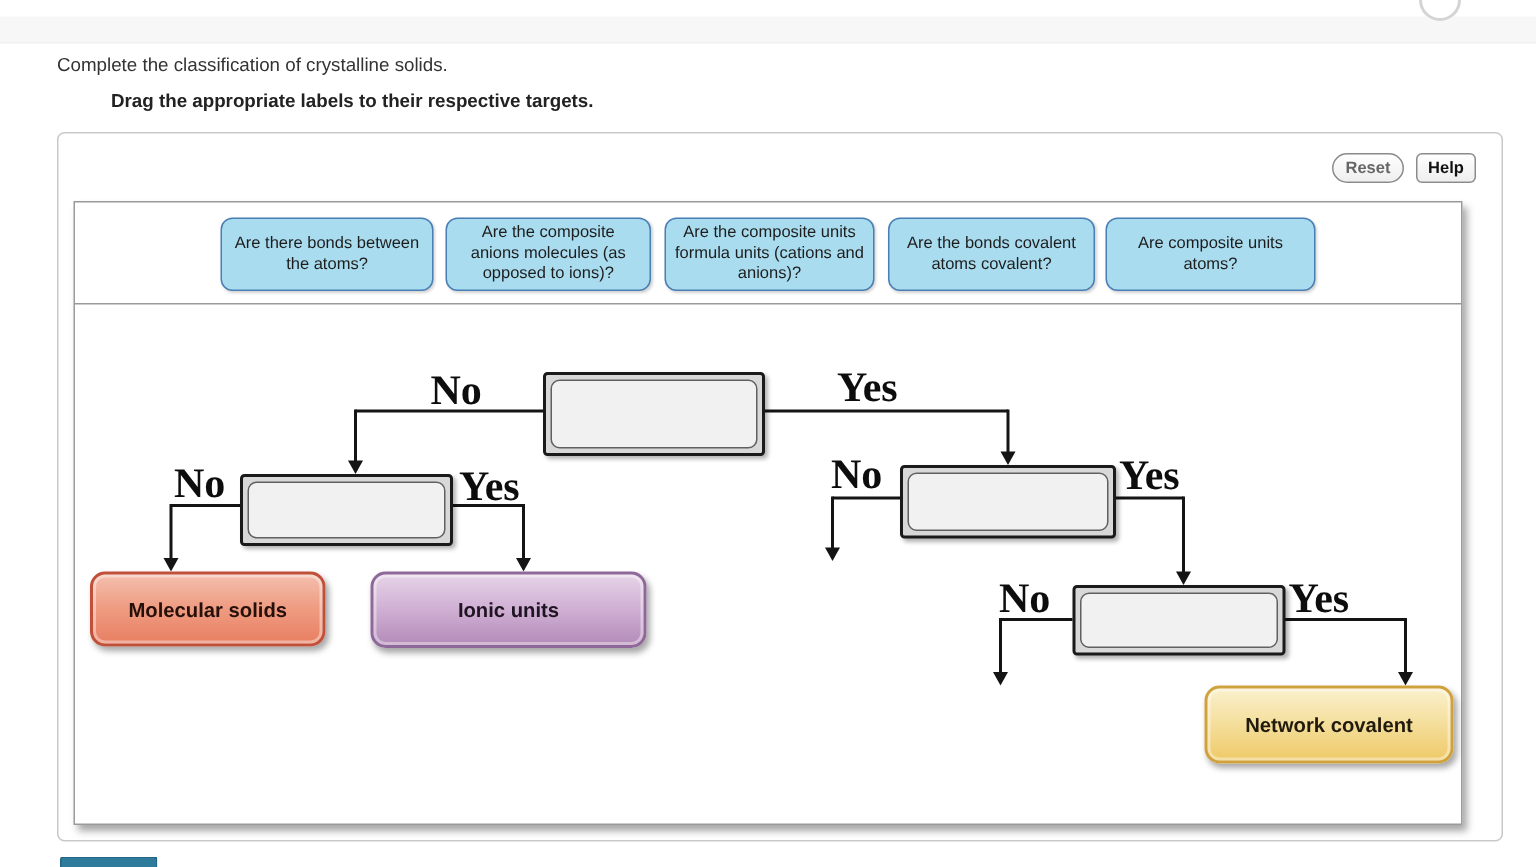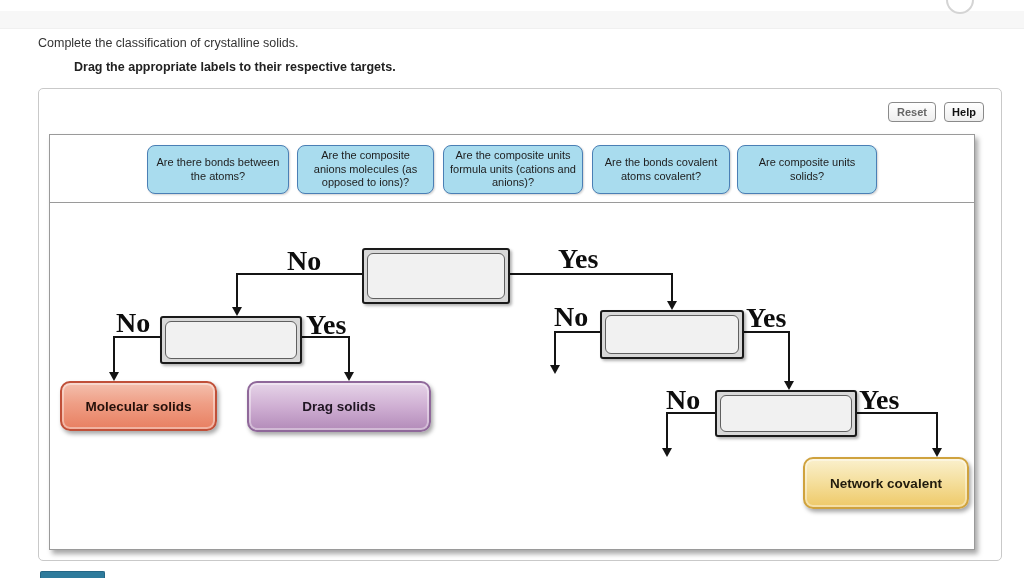--- a/index.html
+++ b/index.html
@@ -7,21 +7,21 @@
 
   .topbar{position:absolute;left:0;top:11px;width:1024px;height:17px;background:#f7f7f7;border-bottom:1px solid #f0f0f0;}
   .partial-circle{position:absolute;left:946px;top:-14px;width:24px;height:24px;border:2px solid #d4d4d4;border-radius:50%;background:#fff;}
 
   .instr{position:absolute;left:38px;top:36px;font-size:12.5px;color:#333;}
   .instr-bold{position:absolute;left:46px;top:60px;font-size:12.5px;font-weight:bold;color:#222;margin-left:28px;}
 
   .panel{position:absolute;left:38px;top:88px;width:962px;height:471px;border:1px solid #c9c9c9;border-radius:5px;background:#fff;}
 
   .btn{position:absolute;height:20px;border:1px solid #8a8a8a;border-radius:4px;background:linear-gradient(#ffffff,#eeeeee);font-size:11px;font-weight:bold;display:flex;align-items:center;justify-content:center;cursor:pointer;}
-  .btn-reset{left:849px;top:13px;width:48px;color:#666;}
+  .btn-reset{left:849px;top:13px;width:48px;color:#666;border-radius:10px;}
   .btn-help{left:905px;top:13px;width:40px;color:#111;}
 
   .diagram{position:absolute;left:10px;top:45px;width:924px;height:414px;border:1px solid #9a9a9a;background:#fff;box-shadow:3px 4px 5px rgba(0,0,0,0.35);}
   .label-divider{position:absolute;left:0;top:67px;width:924px;height:1px;background:#9a9a9a;}
 
   .drag-label{position:absolute;top:10px;height:49px;background:#a9dcee;border:1px solid #4a7fb5;border-radius:8px;display:flex;align-items:center;justify-content:center;text-align:center;font-size:11px;line-height:1.25;color:#1d1d1d;padding:2px 6px;box-sizing:border-box;box-shadow:1px 1px 2px rgba(0,0,0,0.18);cursor:grab;}
   .dl1{left:97px;width:142px;}
   .dl2{left:247px;width:137px;}
   .dl3{left:393px;width:140px;}
   .dl4{left:542px;width:138px;}
@@ -64,21 +64,21 @@
 
     <button class="btn btn-reset">Reset</button>
     <button class="btn btn-help">Help</button>
 
     <div class="diagram">
 
       <div class="drag-label dl1">Are there bonds between the atoms?</div>
       <div class="drag-label dl2">Are the composite anions molecules (as opposed to ions)?</div>
       <div class="drag-label dl3">Are the composite units formula units (cations and anions)?</div>
       <div class="drag-label dl4">Are the bonds covalent atoms covalent?</div>
-      <div class="drag-label dl5">Are composite units solids?</div>
+      <div class="drag-label dl5">Are composite units atoms?</div>
 
       <div class="label-divider"></div>
 
       <div class="hline" style="left:187px;top:138px;width:125px;"></div>
       <div class="vline" style="left:186px;top:138px;height:35px;"></div>
       <div class="arrow" style="left:182px;top:172px;"></div>
       <div class="hline" style="left:456px;top:138px;width:166px;"></div>
       <div class="vline" style="left:621px;top:138px;height:29px;"></div>
       <div class="arrow" style="left:617px;top:166px;"></div>
 
@@ -119,21 +119,21 @@
           <div class="inner"></div>
         </div>
       <div class="target t3">
           <div class="inner"></div>
         </div>
       <div class="target t4">
           <div class="inner"></div>
         </div>
 
       <div class="result res-red">Molecular solids</div>
-      <div class="result res-purple1">Drag solids</div>
+      <div class="result res-purple1">Ionic units</div>
       <div class="result res-gold">Network covalent</div>
 
     </div>
   </div>
 
   <div class="submit-partial"></div>
 
 </div>
 
 </body></html>

